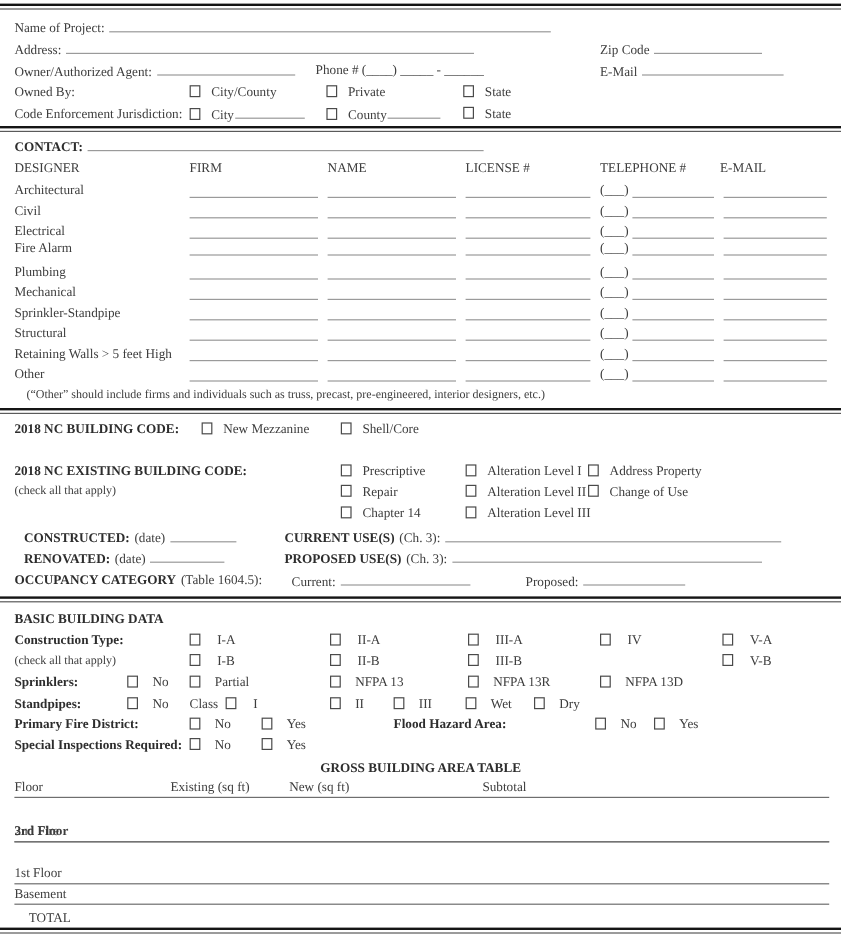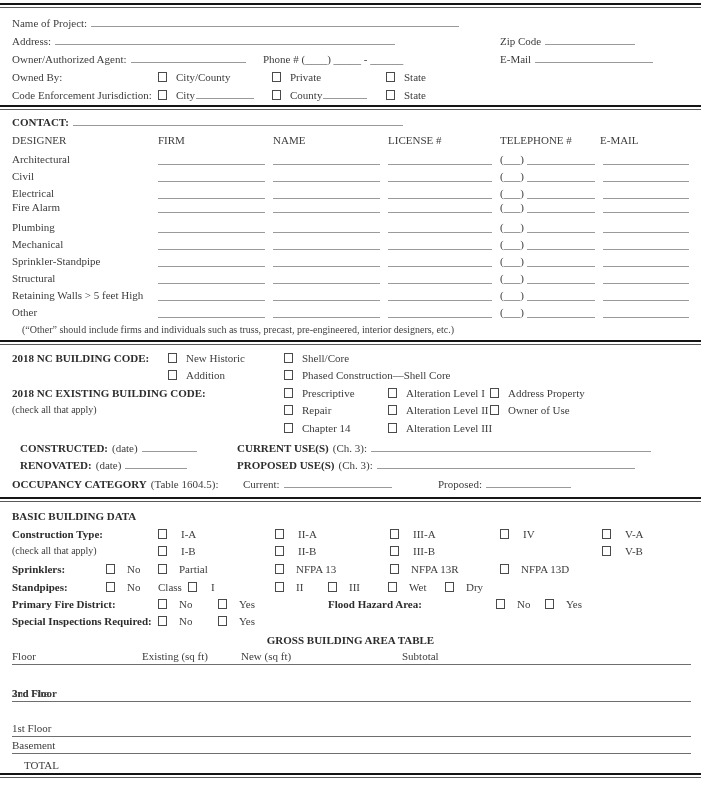--- a/index.html
+++ b/index.html
@@ -88,41 +88,37 @@
   </div>
 
   <div class="row small" style="top:323px">
     <span class="a" style="left:22px">(“Other” should include firms and individuals such as truss, precast, pre-engineered, interior designers, etc.)</span>
   </div>
 
   <div class="sep" style="top:340px"></div>
 
   <div class="row" style="top:351px">
     <span class="a b" style="left:12px">2018 NC BUILDING CODE:</span>
-    <span class="a" style="left:168px"><span class="cb"></span><span>New Historic</span></span>
+    <span class="a" style="left:168px"><span class="cb"></span><span>New Mezzanine</span></span>
     <span class="a" style="left:284px"><span class="cb"></span><span>Shell/Core</span></span>
   </div>
 
-  <div class="row" style="top:368px">
-    <span class="a" style="left:168px"><span class="cb"></span><span>Addition</span></span>
-    <span class="a" style="left:284px"><span class="cb"></span><span>Phased Construction—Shell Core</span></span>
-  </div>
 
   <div class="row" style="top:386px">
     <span class="a b" style="left:12px">2018 NC EXISTING BUILDING CODE:</span>
     <span class="a" style="left:284px"><span class="cb"></span><span>Prescriptive</span></span>
     <span class="a" style="left:388px"><span class="cb"></span><span>Alteration Level I</span></span>
     <span class="a" style="left:490px"><span class="cb"></span><span>Address Property</span></span>
   </div>
 
   <div class="row" style="top:403px">
     <span class="a small" style="left:12px">(check all that apply)</span>
     <span class="a" style="left:284px"><span class="cb"></span><span>Repair</span></span>
     <span class="a" style="left:388px"><span class="cb"></span><span>Alteration Level II</span></span>
-    <span class="a" style="left:490px"><span class="cb"></span><span>Owner of Use</span></span>
+    <span class="a" style="left:490px"><span class="cb"></span><span>Change of Use</span></span>
   </div>
 
   <div class="row" style="top:421px">
     <span class="a" style="left:284px"><span class="cb"></span><span>Chapter 14</span></span>
     <span class="a" style="left:388px"><span class="cb"></span><span>Alteration Level III</span></span>
   </div>
 
   <div class="row" style="top:441px">
     <span class="a" style="left:20px">
       <span class="b">CONSTRUCTED:</span><span class="ml3">(date)</span><span class="ifl" style="width:55px"></span>

